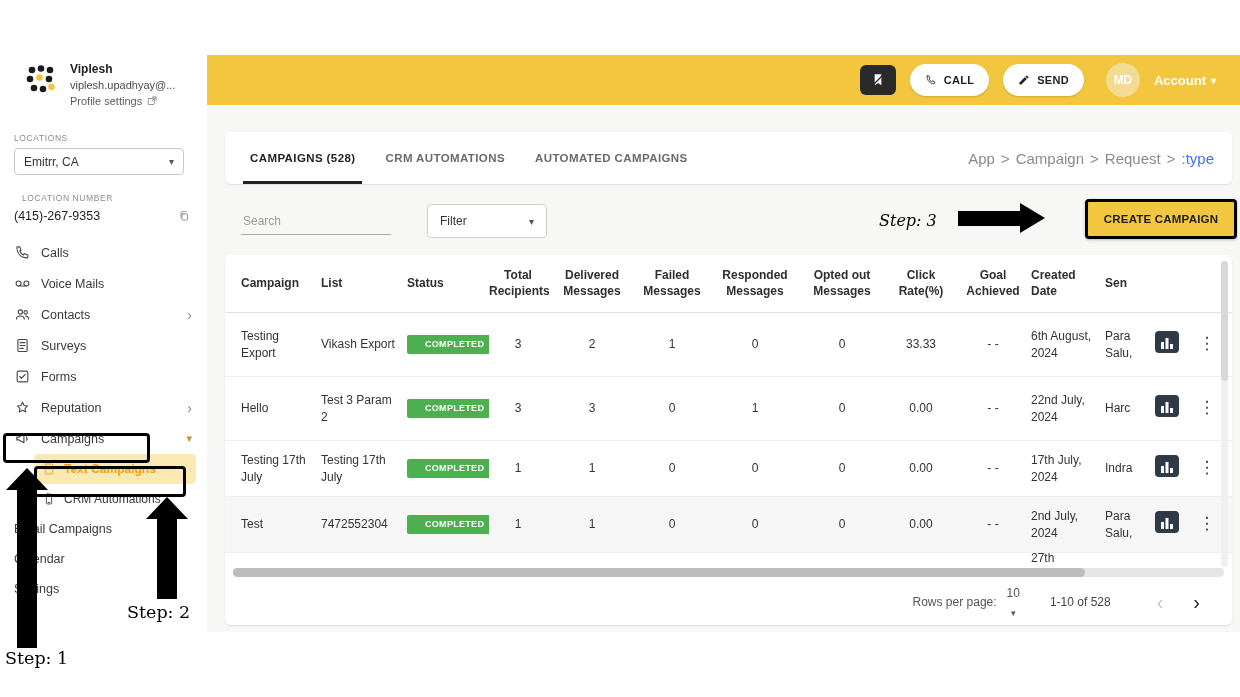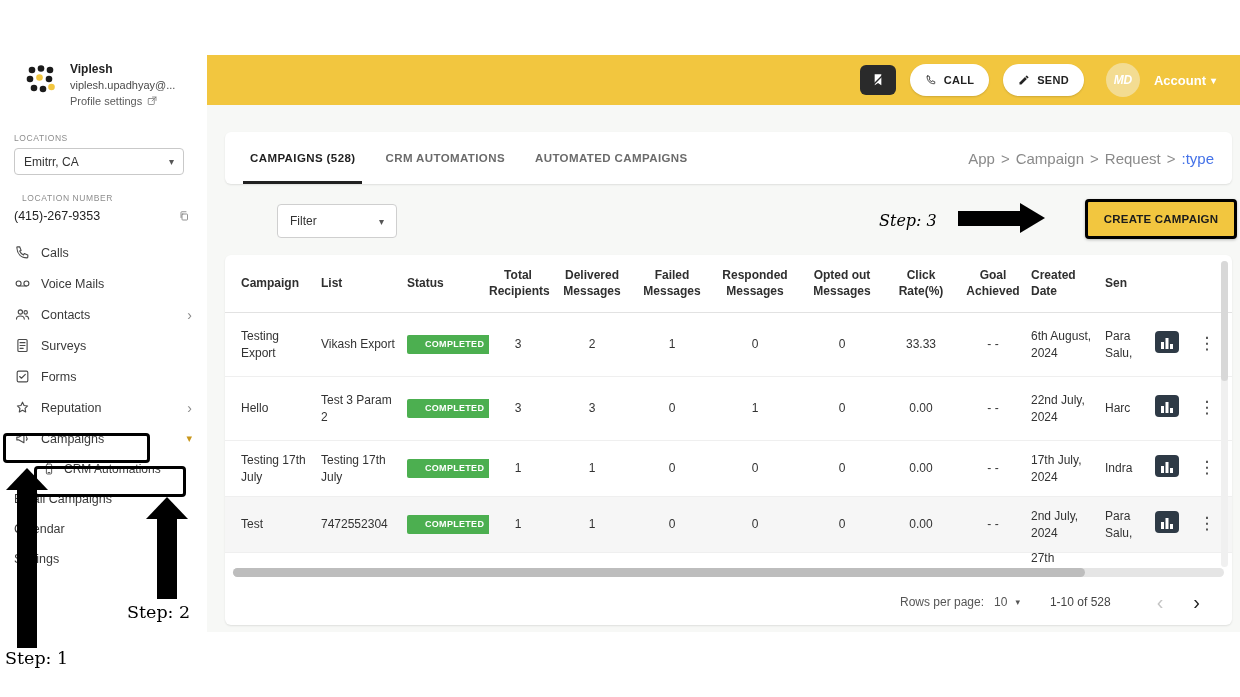--- a/index.html
+++ b/index.html
@@ -33,21 +33,21 @@
   .link-item { display: flex; align-items: center; height: 30px; padding: 0 14px; font-size: 12.5px; color: #3a3a3a; cursor: pointer; }
   .mini-ico { width: 12px; height: 12px; display: inline-flex; }
   .mini-ico svg { width: 100%; height: 100%; stroke: #777; fill: none; stroke-width: 1.6; stroke-linecap: round; }
   
   .topbar { position: absolute; left: 207px; top: 55px; width: 1033px; height: 50px; background: #F2C63F;
     display: flex; align-items: center; justify-content: flex-end; padding-right: 24px; gap: 14px; z-index: 3; }
   .icon-btn { width: 36px; height: 30px; background: #2a2a2a; border-radius: 6px; display: flex; align-items: center; justify-content: center; cursor: pointer; }
   .pill-btn { height: 32px; background: #fff; border-radius: 16px; display: flex; align-items: center; gap: 7px;
     padding: 0 15px; font-size: 11px; font-weight: bold; color: #222; letter-spacing: .3px; cursor: pointer; box-shadow: 0 1px 2px rgba(0,0,0,.15); }
   .avatar { width: 34px; height: 34px; border-radius: 50%; background: #F3DC92; color: #fff; font-weight: bold; font-size: 12px;
-    display: flex; align-items: center; justify-content: center; margin-left: 8px; cursor: pointer; font-style: italic; }
+    display: flex; align-items: center; justify-content: center; margin-left: 8px; cursor: pointer; }
   .account { display: flex; align-items: center; gap: 5px; color: #fff; font-weight: bold; font-size: 13px; cursor: pointer; }
   .account .caret { font-size: 10px; }
   
   .content-bg { position: absolute; left: 207px; top: 105px; width: 1033px; height: 527px; background: #F7F8F6; z-index: 1; }
   .card { background: #fff; border-radius: 6px; box-shadow: 0 1px 2px rgba(0,0,0,.1); }
   .tabs-card { position: absolute; left: 225px; top: 132px; width: 1007px; height: 52px; z-index: 3;
     display: flex; align-items: stretch; justify-content: space-between; padding: 0 18px 0 10px; }
   .tabs { display: flex; align-items: stretch; }
   .tab { position: relative; display: flex; align-items: center; padding: 0 15px; font-size: 11.5px; font-weight: bold;
     letter-spacing: .4px; color: #6b6b6b; cursor: pointer; }
@@ -82,21 +82,21 @@
   .chart-btn { width: 24px; height: 22px; cursor: pointer; display: inline-flex; }
   .kebab { font-size: 17px; color: #444; cursor: pointer; text-align: center; }
   .partial-row { height: 11px; overflow: hidden; }
   .partial-row .td { font-size: 12px; color: #333; }
   .hscroll { margin: 4px 8px 0 8px; height: 9px; background: #e5e5e5; border-radius: 5px; position: relative; cursor: pointer; }
   .hscroll .thumb { position: absolute; left: 0; top: 0; height: 9px; width: 86%; background: #bdbdbd; border-radius: 5px; }
   .vscroll { position: absolute; right: 4px; top: 6px; width: 7px; height: 306px; background: #f0f0f0; border-radius: 4px; cursor: pointer; }
   .vscroll .thumb { position: absolute; top: 0; left: 0; width: 7px; height: 120px; background: #d8d8d8; border-radius: 4px; }
   .t-footer { position: absolute; left: 0; right: 0; bottom: 0; height: 46px; display: flex; align-items: center;
     justify-content: flex-end; gap: 10px; padding-right: 22px; font-size: 12px; color: #555; }
-  .rpp-select { display: flex; align-items: center; gap: 8px; cursor: pointer; margin-right: 20px; }
+  .rpp-select { display: flex; align-items: center; gap: 8px; cursor: pointer; margin-right: 20px; flex-direction: column; }
   .rpp-select .caret { font-size: 9px; color: #555; }
   .range { margin-right: 26px; color: #444; }
   .pg-chev { font-size: 20px; line-height: 1; padding: 0 10px; cursor: pointer; }
   .pg-chev.disabled { color: #c4c4c4; }
   .pg-chev.enabled { color: #222; }
   
   .anno { z-index: 20; position: absolute; }
   .hl-box { position: absolute; border: 3px solid #000; border-radius: 4px; z-index: 19; pointer-events: none; }
   .box-campaigns { left: 3px; top: 433px; width: 147px; height: 30px; }
   .box-textcampaigns { left: 34px; top: 466px; width: 152px; height: 31px; }
@@ -223,20 +223,30 @@
       <span class="ico">
           <svg viewBox="0 0 24 24">
             <path d="M4 10v4h3l7 4V6l-7 4H4z"></path>
             <path d="M17.5 9.5a4 4 0 0 1 0 5"></path>
           </svg>
         </span>
       <span>Campaigns</span>
       <span class="chev-down">▾</span>
     </div>
 
+    <div class="sub-item selected">
+      <span class="ico">
+          <svg viewBox="0 0 24 24">
+            <rect x="5.5" y="3.5" width="13" height="17" rx="1.5"></rect>
+            <line x1="8.5" y1="8" x2="15.5" y2="8"></line>
+            <line x1="8.5" y1="12" x2="15.5" y2="12"></line>
+          </svg>
+        </span>
+      <span>Text Campaigns</span>
+    </div>
     <div class="sub-item">
       <span class="ico">
           <svg viewBox="0 0 24 24">
             <rect x="7.5" y="3.5" width="9" height="17" rx="1.8"></rect>
             <line x1="10.5" y1="18" x2="13.5" y2="18"></line>
           </svg>
         </span>
       <span>CRM Automations</span>
     </div>
 
@@ -304,20 +314,21 @@
     <span>&gt;</span>
     <span>Campaign</span>
     <span>&gt;</span>
     <span>Request</span>
     <span>&gt;</span>
     <span class="current">:type</span>
   </div>
 </section>
 
 <div class="toolbar-row">
+  <input class="search" type="text" placeholder="Search" style="">
   <div class="filter-box">
     <span>Filter</span>
     <span class="caret">▾</span>
   </div>
 </div>
 <div class="create-btn">
   <span>CREATE CAMPAIGN</span>
 </div>
 
 <section class="card table-card">

